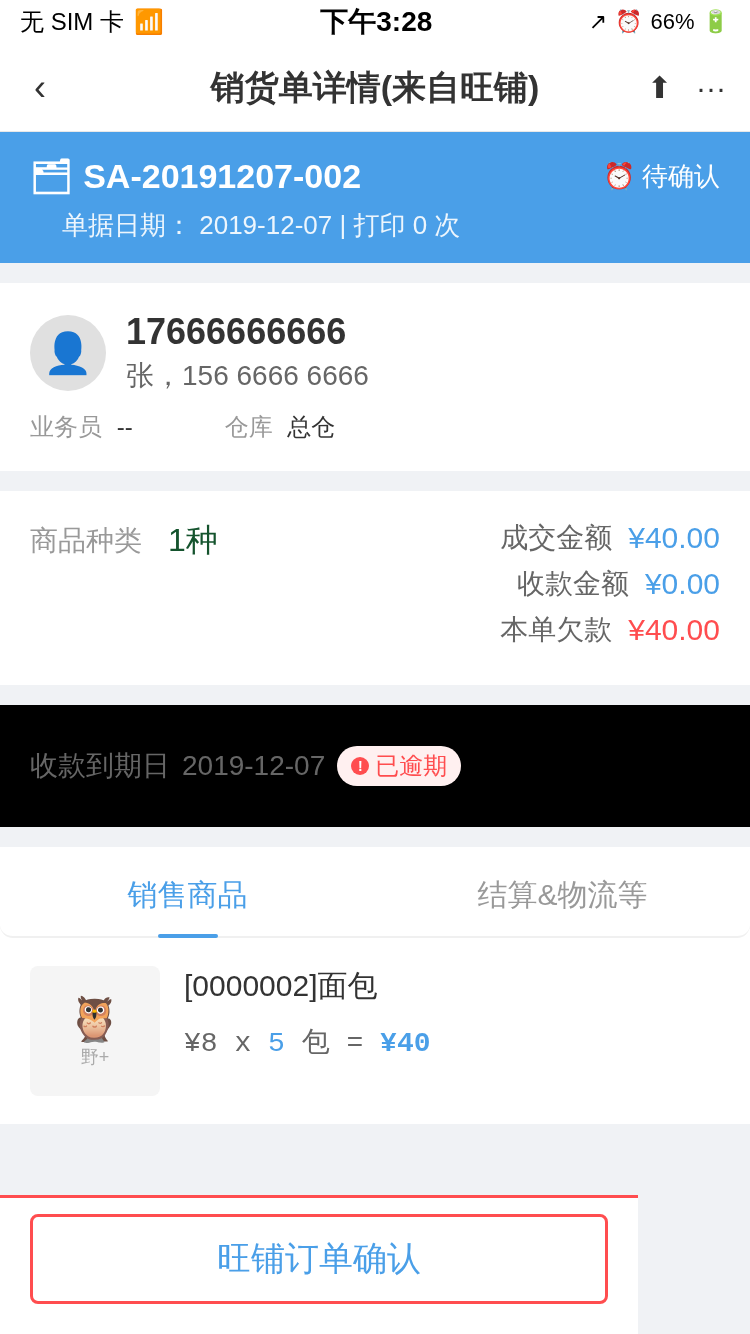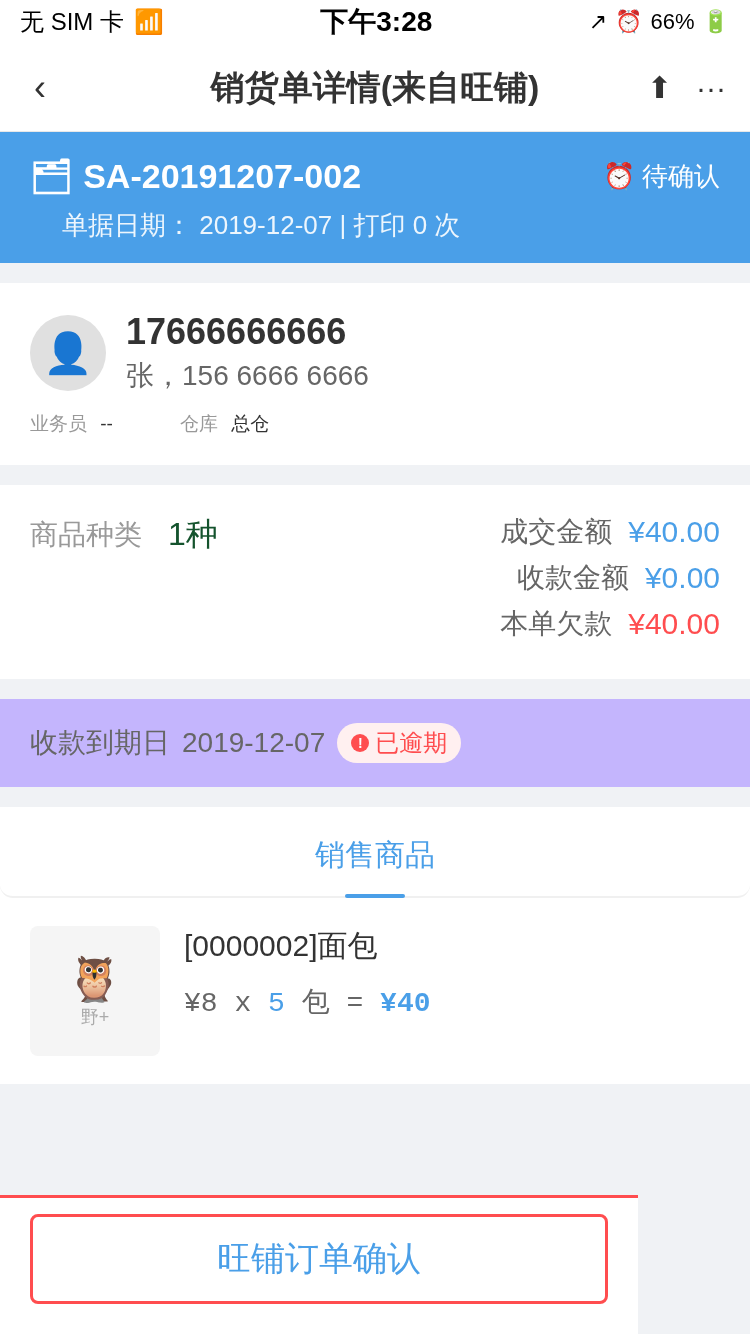--- a/index.html
+++ b/index.html
@@ -130,23 +130,23 @@
       font-weight: 600;
       color: #333;
     }
     .customer-sub {
       font-size: 28px;
       color: #666;
       margin-top: 4px;
     }
     .info-row {
       display: flex;
-      gap: 67px;
+      gap: 92px;
       margin-top: 8px;
-      font-size: 19px;
+      font-size: 24px;
       color: #666;
     }
     .info-item span:first-child { color: #999; }
     .info-item span:last-child { color: #333; margin-left: 8px; }
 
     
     .summary-section {
       background: #fff;
       margin-top: 20px;
       padding: 28px 30px;
@@ -175,23 +175,23 @@
       gap: 16px;
       margin-bottom: 8px;
       font-size: 28px;
     }
     .summary-right-item .label { color: #666; }
     .amount-blue { color: #4A9FE8; font-size: 30px; }
     .amount-red { color: #FF4D4F; font-size: 30px; }
 
     
     .due-date-section {
-      background: #c4b5fd;
+      background: #000000;
       margin-top: 20px;
-      padding: 24px 30px;
+      padding: 41px 30px;
     }
     .due-date-row {
       display: flex;
       align-items: center;
       gap: 12px;
       font-size: 28px;
       color: #666;
     }
     .overdue-badge {
       background: #fff0f0;
@@ -421,20 +421,23 @@
       <span>已逾期</span>
     </span>
   </div>
 </div>
 
 <div class="tabs-section">
   <div class="tabs-row">
     <div class="tab-item active">
       <span>销售商品</span>
     </div>
+    <div class="tab-item">
+      <span>结算&amp;物流等</span>
+    </div>
   </div>
 
   <div class="product-item">
     <div class="product-thumb">
       <span class="product-thumb-owl">🦉</span>
       <span style="font-size:18px;color:#aaa;">野+</span>
     </div>
     <div class="product-info">
       <div class="product-name">[0000002]面包</div>
       <div class="product-price">

